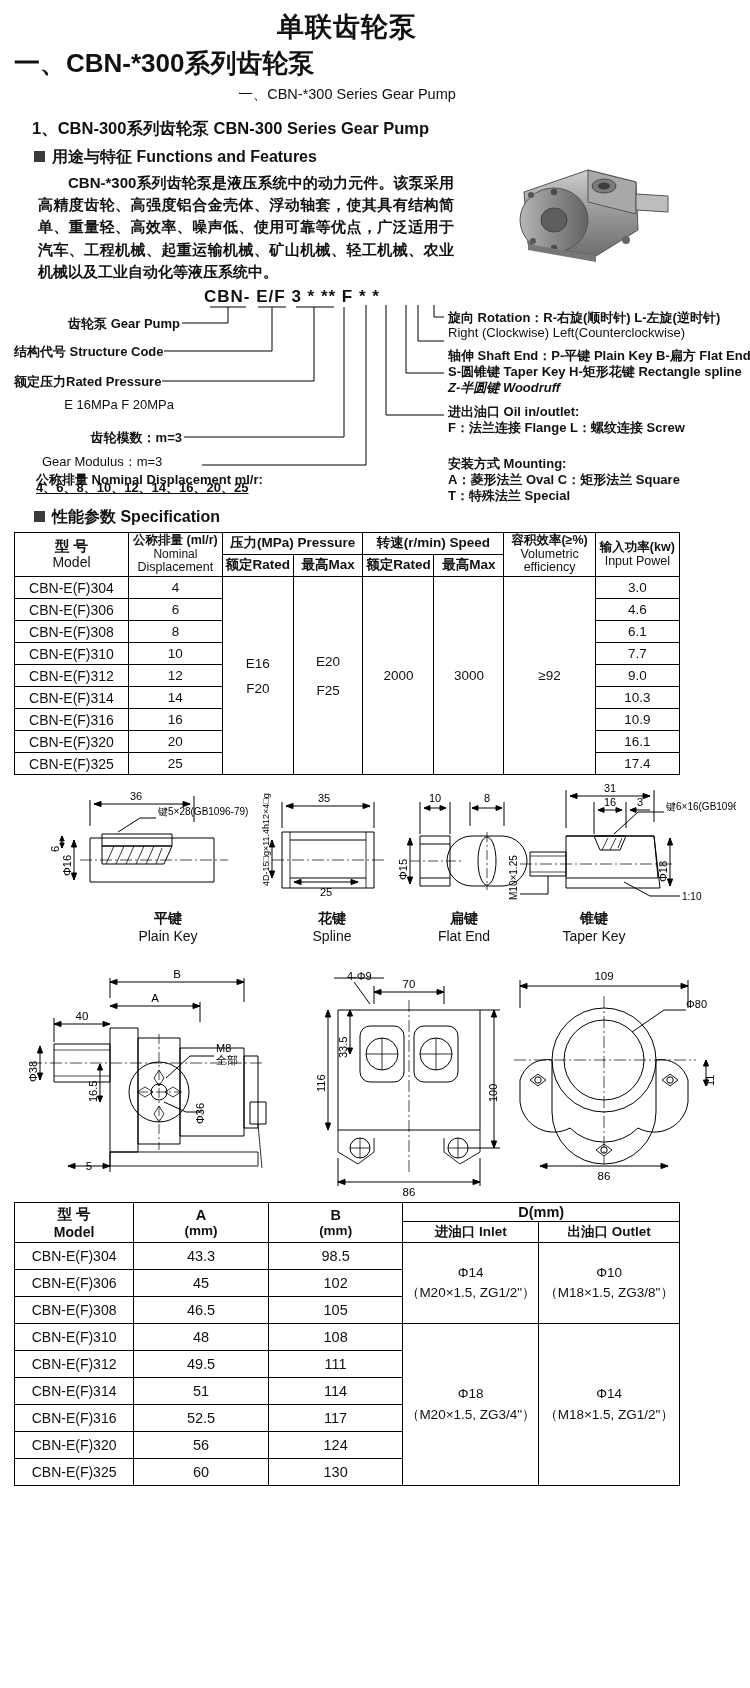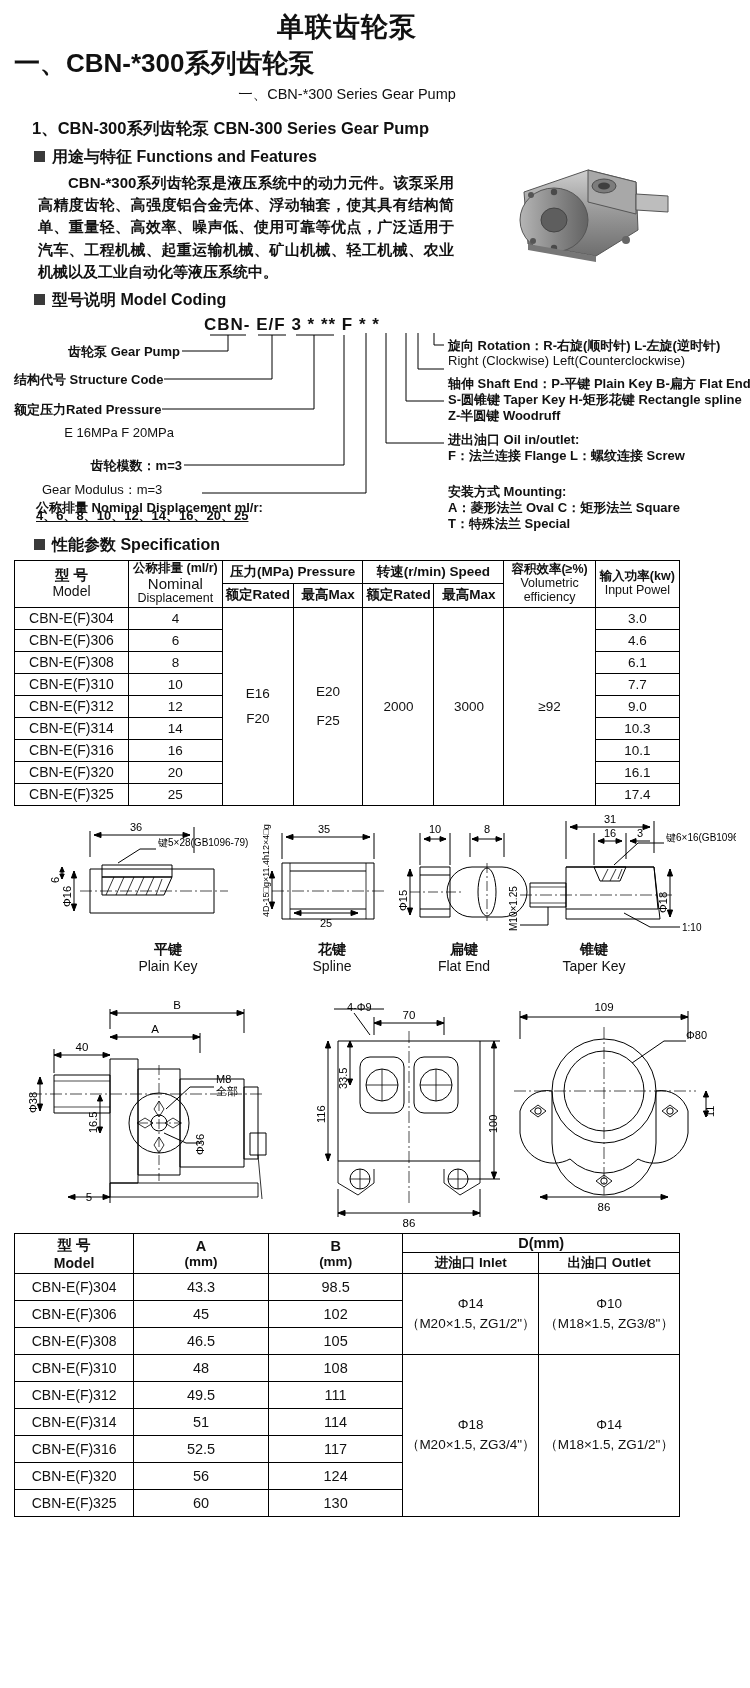--- a/index.html
+++ b/index.html
@@ -128,24 +128,20 @@
       <ellipse cx="128" cy="34" rx="12" ry="7" fill="#7c7c7c" stroke="#4d4d4d"></ellipse>
       <ellipse cx="128" cy="34" rx="6" ry="3.4" fill="#3f3f3f"></ellipse>
 
       <circle cx="55" cy="43" r="3" fill="#555"></circle>
       <circle cx="57" cy="89" r="3" fill="#555"></circle>
       <circle cx="150" cy="88" r="4" fill="#666"></circle>
       <path d="M120 104 L52 92 L52 98 L120 110 Z" fill="#777"></path>
     </svg>
   </div>
 
-  <div class="sect-head">
-    <span class="sq"></span>
-    <span class="txt">型号说明 Model Coding</span>
-  </div>
 
   <div class="coding">
     <svg width="722" height="215" viewBox="0 0 722 215">
       <g stroke="#000" stroke-width="1" fill="none">
 
         <path d="M196 22 L232 22"></path>
         <path d="M244 22 L272 22"></path>
         <path d="M282 22 L320 22"></path>
 
         <path d="M214 22 L214 38 L168 38"></path>
@@ -169,21 +165,21 @@
     <div class="lbl r" style="left:0px; top:112px; width:160px;">E 16MPa  F 20MPa</div>
     <div class="lbl r b" style="left:0px; top:144px; width:168px;">齿轮模数：m=3</div>
     <div class="lbl" style="left:28px; top:168px;">Gear Modulus：m=3</div>
     <div class="lbl b" style="left:22px; top:186px;">公称排量 Nominal Displacement ml/r:</div>
     <div class="lbl b" style="left:22px; top:194px;text-decoration:underline;">4、6、8、10、12、14、16、20、25</div>
 
     <div class="lbl b" style="left:434px; top:24px;">旋向 Rotation：R-右旋(顺时针) L-左旋(逆时针)</div>
     <div class="lbl" style="left:434px; top:40px;">Right (Clockwise)  Left(Counterclockwise)</div>
     <div class="lbl b" style="left:434px; top:78px;">S-圆锥键 Taper Key  H-矩形花键 Rectangle spline</div>
     <div class="lbl b" style="left:434px; top:62px;">轴伸 Shaft End：P-平键 Plain Key  B-扁方 Flat End</div>
-    <div class="lbl b" style="left:434px; top:94px;">Z-半圆键 Woodruff</div>
+    <div class="lbl b" style="left:434px; top:94px;font-style:italic;">Z-半圆键 Woodruff</div>
     <div class="lbl b" style="left:434px; top:118px;">进出油口 Oil in/outlet:</div>
     <div class="lbl b" style="left:434px; top:134px;">F：法兰连接 Flange  L：螺纹连接 Screw</div>
     <div class="lbl b" style="left:434px; top:170px;">安装方式 Mounting:</div>
     <div class="lbl b" style="left:434px; top:186px;">A：菱形法兰 Oval  C：矩形法兰 Square</div>
     <div class="lbl b" style="left:434px; top:202px;">T：特殊法兰 Special</div>
   </div>
 
   <div class="sect-head">
     <span class="sq"></span>
     <span class="txt">性能参数 Specification</span>
@@ -191,21 +187,21 @@
 
   <table class="spec" style="margin-top:4px;">
     <thead>
       <tr>
         <th rowspan="2" style="width:124px;">
           <div class="cn" style="font-size:14.5px;">型 号</div>
           <div style="font-size:14px;">Model</div>
         </th>
         <th rowspan="2" style="width:96px;">
           <div class="cn" style="font-size:12.5px;">公称排量 (ml/r)</div>
-          <div style="font-size:15px;">Nominal</div>
+          <div style="font-size:12px;">Nominal</div>
           <div style="font-size:12.5px;">Displacement</div>
         </th>
         <th colspan="2">
           <span class="cn">压力(MPa) Pressure</span>
         </th>
         <th colspan="2">
           <span class="cn">转速(r/min) Speed</span>
         </th>
         <th rowspan="2" style="width:96px;">
           <div class="cn" style="font-size:12.5px;">容积效率(≥%)</div>
@@ -262,21 +258,21 @@
         <td>9.0</td>
       </tr>
       <tr>
         <td class="model">CBN-E(F)314</td>
         <td>14</td>
         <td>10.3</td>
       </tr>
       <tr>
         <td class="model">CBN-E(F)316</td>
         <td>16</td>
-        <td>10.1</td>
+        <td>10.9</td>
       </tr>
       <tr>
         <td class="model">CBN-E(F)320</td>
         <td>20</td>
         <td>16.1</td>
       </tr>
       <tr>
         <td class="model">CBN-E(F)325</td>
         <td>25</td>
         <td>17.4</td>

